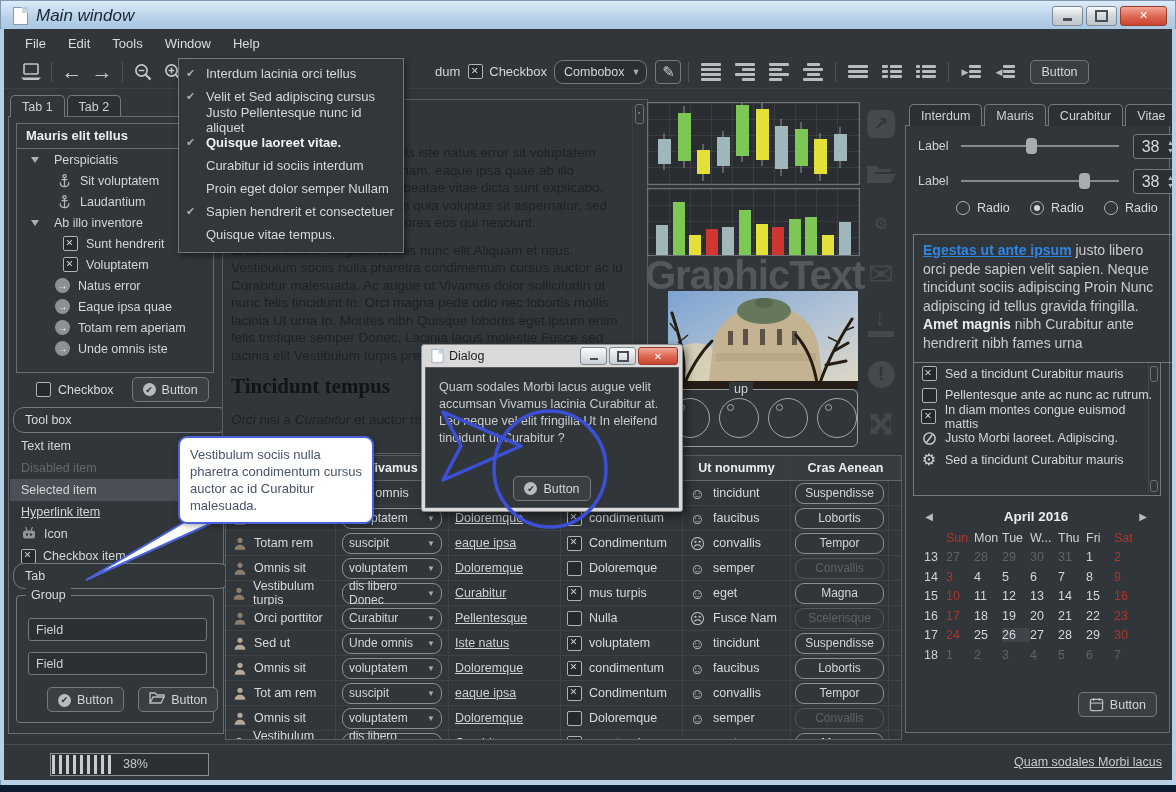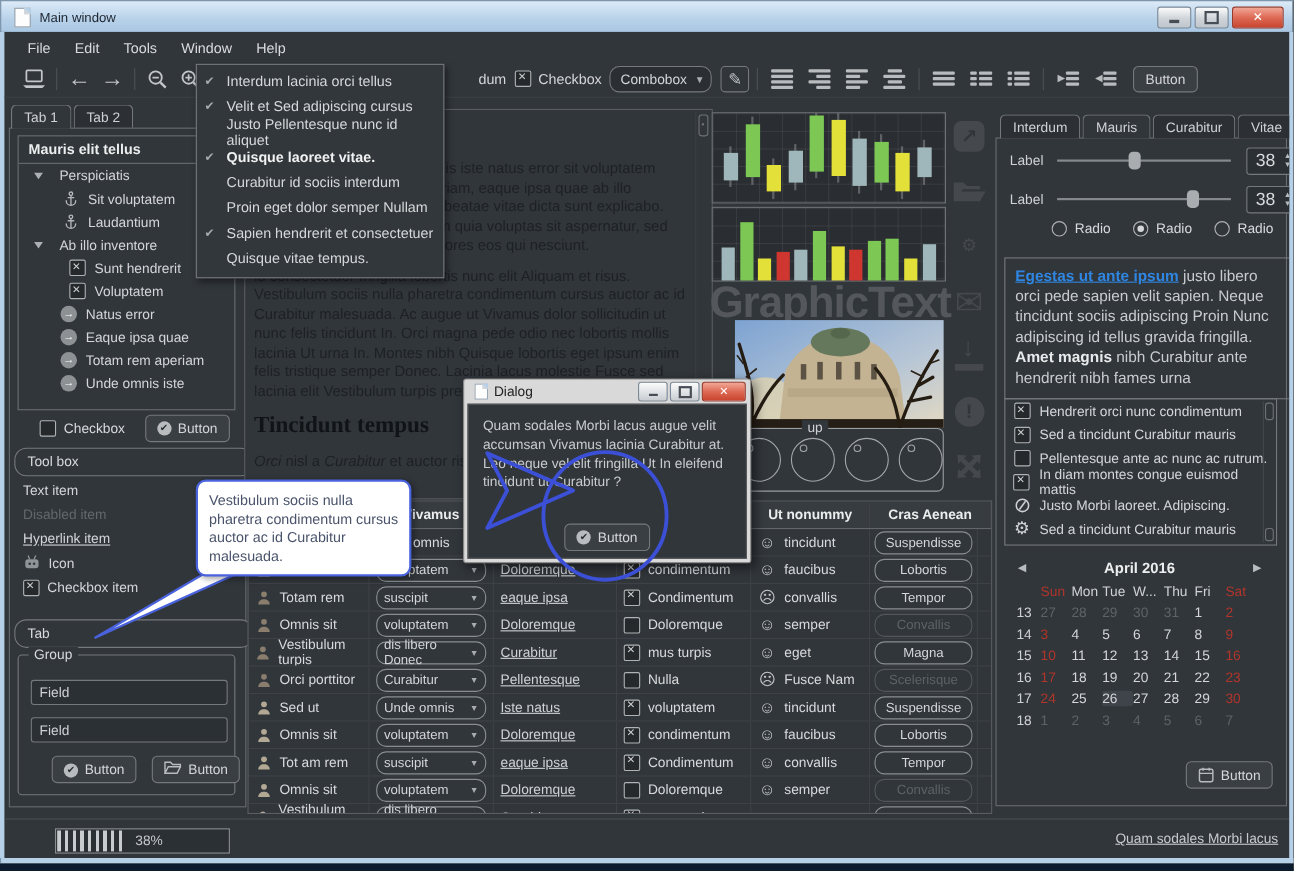--- a/index.html
+++ b/index.html
@@ -4,21 +4,21 @@
 <style>
   html,body{margin:0;padding:0;width:1176px;height:792px;overflow:hidden;background:#555;
     font-family:"Liberation Sans","DejaVu Sans",sans-serif;}
   .win{position:relative;width:1176px;height:792px;user-select:none;}
   
   #titlebar{position:absolute;left:0;top:0;width:1174px;height:29px;
     background:linear-gradient(#dcebf8,#b6d0e8 60%,#a9c7e2);border:1px solid #7c97ae;border-bottom:none;
     display:flex;align-items:center;}
   .win-ico{width:13px;height:16px;background:#fdfdfd;border:1px solid #8a99a8;margin:0 8px 0 12px;position:relative;}
   .win-ico::after{content:"";position:absolute;right:-1px;top:-1px;border:3px solid #b6d0e8;border-left-color:#cfd6dc;border-bottom-color:#cfd6dc;}
-  #win-title{font-size:12px;color:#1c2530;}
+  #win-title{font-size:17px;color:#1c2530;font-style:italic;}
   #winbtns{margin-left:auto;margin-right:8px;display:flex;gap:3px;}
   .wbtn{width:29px;height:18px;border:1px solid #7d8a97;border-radius:3px;
     background:linear-gradient(#fbfbfb,#cfd4d9 55%,#bfc6cc);display:flex;align-items:center;justify-content:center;
     font-size:10px;color:#333;}
   .wbtn .bar{width:9px;height:3px;background:#474e55;margin-top:7px;}
   .wbtn .box{width:9px;height:8px;border:2px solid #474e55;}
   .wbtn.close{background:linear-gradient(#f2a797,#dd6a55 50%,#c9452f);border-color:#9c3b2a;color:#fff;font-weight:bold;font-size:11px;width:45px;}
   #frame-bottom{position:absolute;left:0;top:780px;width:1176px;height:5px;background:#b6d0e8;border-left:1px solid #7c97ae;border-right:1px solid #7c97ae;}
   #frame-dark{position:absolute;left:0;top:785px;width:1176px;height:7px;background:#0d1b2e;}
   
@@ -441,20 +441,23 @@
       </div>
       <div class="pill" style="top:290px">
           <span>Tool box</span>
         </div>
       <div id="tbitems">
           <div class="tbxrow">
             <span>Text item</span>
           </div>
           <div class="tbxrow dis">
             <span>Disabled item</span>
+          </div>
+          <div class="tbxrow sel">
+            <span>Selected item</span>
           </div>
           <div class="tbxrow lnk">
             <span>Hyperlink item</span>
           </div>
           <div class="tbxrow">
             <span style="color: rgb(143, 148, 151);"><svg width="16" height="14" viewBox="0 0 16 14">
                 <rect x="2" y="4.5" width="12" height="8" rx="2.5" fill="currentColor"></rect>
                 <circle cx="6" cy="8.5" r="1.2" fill="#31363b"></circle>
                 <circle cx="10" cy="8.5" r="1.2" fill="#31363b"></circle>
                 <line x1="4.5" y1="1" x2="6" y2="4.5" stroke="currentColor" stroke-width="1.2"></line>
@@ -1014,26 +1017,20 @@
       <div id="rtext">
         <span id="rtextspans"><span class="lk">Egestas ut ante ipsum</span><span> justo libero orci pede sapien velit sapien. Neque tincidunt sociis adipiscing Proin Nunc adipiscing id tellus gravida fringilla. </span><b>Amet magnis</b><span> nibh Curabitur ante hendrerit nibh fames urna</span></span>
         <div class="vsb"></div>
       </div>
       <div id="rlist">
         <div id="rlistrows">
             <div class="lrow">
               <span class="lico">
                 <span class="cb on"></span>
               </span>
-              <span>Hendrerit orci nunc condimentum</span>
-            </div>
-            <div class="lrow">
-              <span class="lico">
-                <span class="cb on"></span>
-              </span>
               <span>Sed a tincidunt Curabitur mauris</span>
             </div>
             <div class="lrow">
               <span class="lico">
                 <span class="cb"></span>
               </span>
               <span>Pellentesque ante ac nunc ac rutrum.</span>
             </div>
             <div class="lrow">
               <span class="lico">

